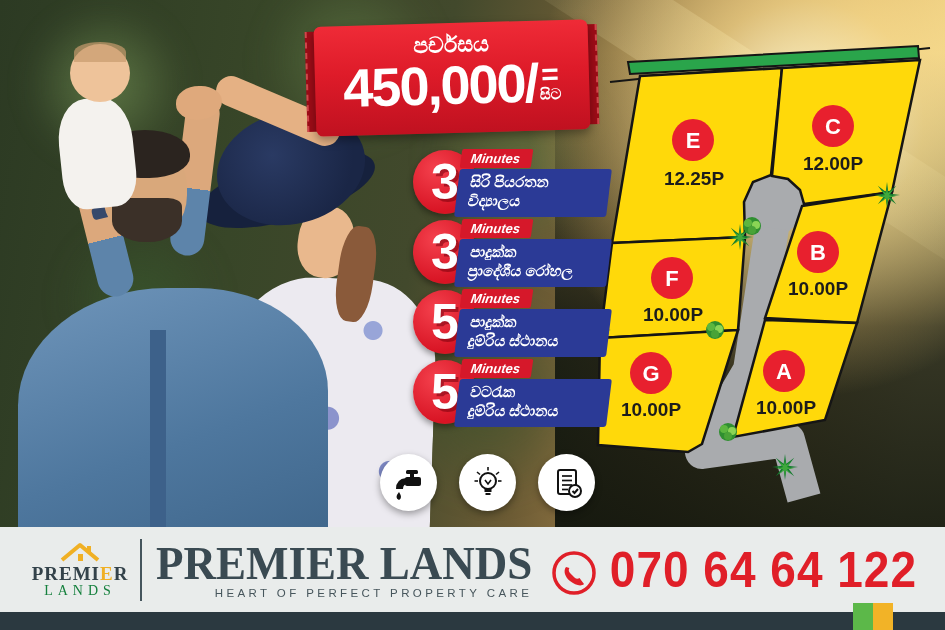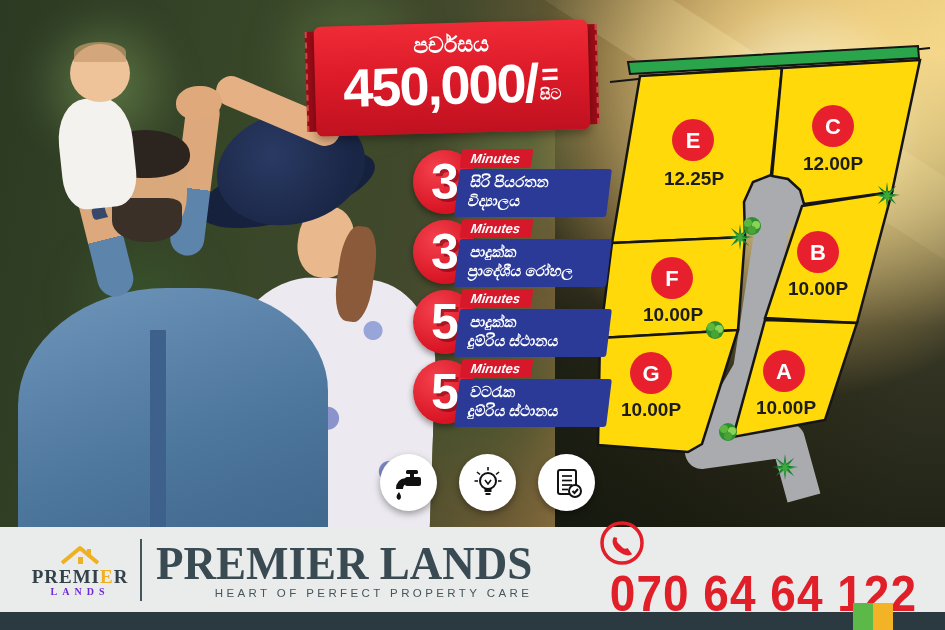--- a/index.html
+++ b/index.html
@@ -86,26 +86,26 @@
   .watermark{position:absolute;left:212px;top:222px;z-index:4;pointer-events:none;
     font-size:188px;font-weight:800;letter-spacing:-6px;color:rgba(255,255,255,.26);line-height:1;}
 
   
   .footer{position:absolute;left:0;top:527px;width:945px;height:103px;z-index:6;}
   .footer-band{position:absolute;left:0;top:0;width:945px;height:85px;background:#e9eceb;display:flex;align-items:center;}
   .footer-dark{position:absolute;left:0;top:85px;width:945px;height:18px;background:#2b3940;}
   .logo{margin-left:32px;display:flex;flex-direction:column;align-items:center;width:96px;}
   .logo-top{font-family:"Liberation Serif",serif;font-weight:700;font-size:19px;color:#33424a;letter-spacing:1px;line-height:1;}
   .logo-accent{color:#f0b024;}
-  .logo-bottom{font-family:"Liberation Serif",serif;font-weight:700;font-size:10px;color:#6d28d9;letter-spacing:5px;line-height:1.1;}
+  .logo-bottom{font-family:"Liberation Serif",serif;font-weight:400;font-size:14px;color:#15803d;letter-spacing:5px;line-height:1.1;}
   .divider{width:2px;height:62px;background:#45555c;margin:0 14px 0 12px;}
   .brandblock{display:flex;flex-direction:column;align-items:center;}
   .brand{font-family:"Liberation Serif",serif;font-weight:700;font-size:45px;color:#3a4a52;line-height:1;transform:scaleY(1.05);letter-spacing:0px;white-space:nowrap;}
   .tagline{font-size:11.5px;letter-spacing:3.4px;color:#47565c;margin-top:1px;align-self:flex-end;}
-  .phoneblock{display:flex;align-items:flex-start;margin-left:auto;margin-right:28px;flex-direction:column;}
+  .phoneblock{display:flex;align-items:flex-end;margin-left:auto;margin-right:28px;}
   .phone-number{font-size:46px;font-weight:800;color:#e01f28;letter-spacing:1px;margin-left:12px;white-space:nowrap;transform:scaleY(1.08);}
   .corner-tag{position:absolute;right:52px;top:76px;width:40px;height:27px;display:flex;}
   .corner-green{flex:1;background:#5cb849;}
   .corner-yellow{flex:1;background:#f2b327;}
 </style>
 </head>
 <body>
 
 <div class="canvas">
 

